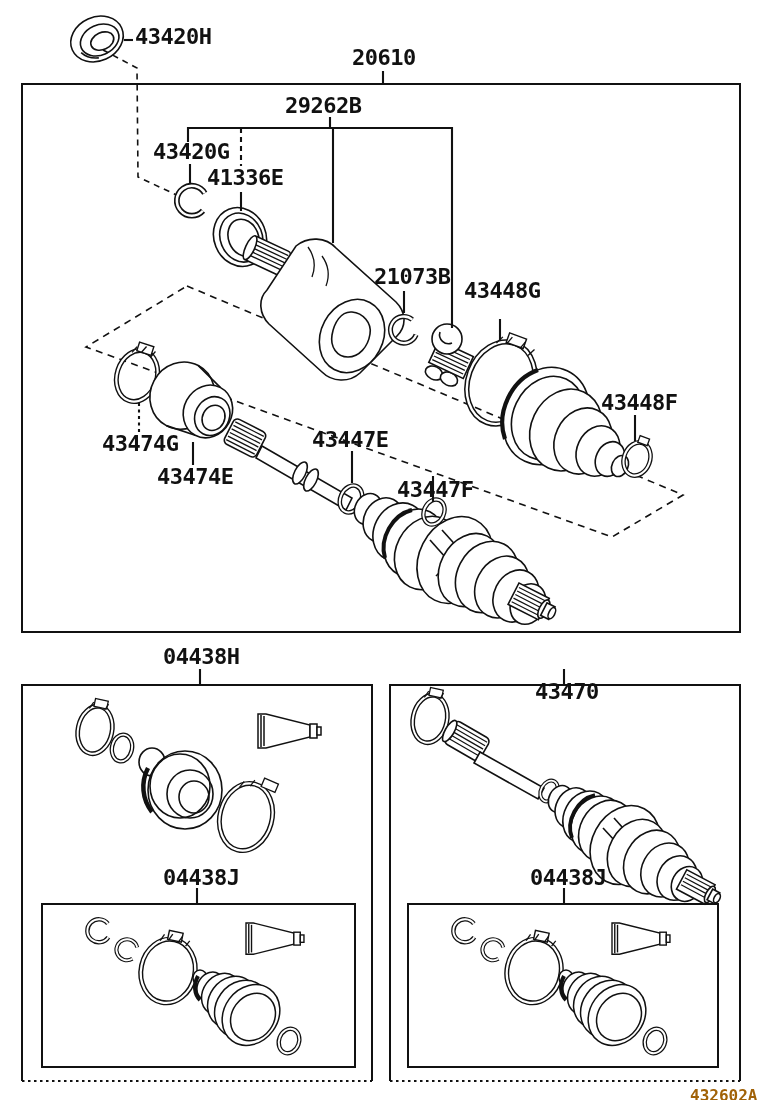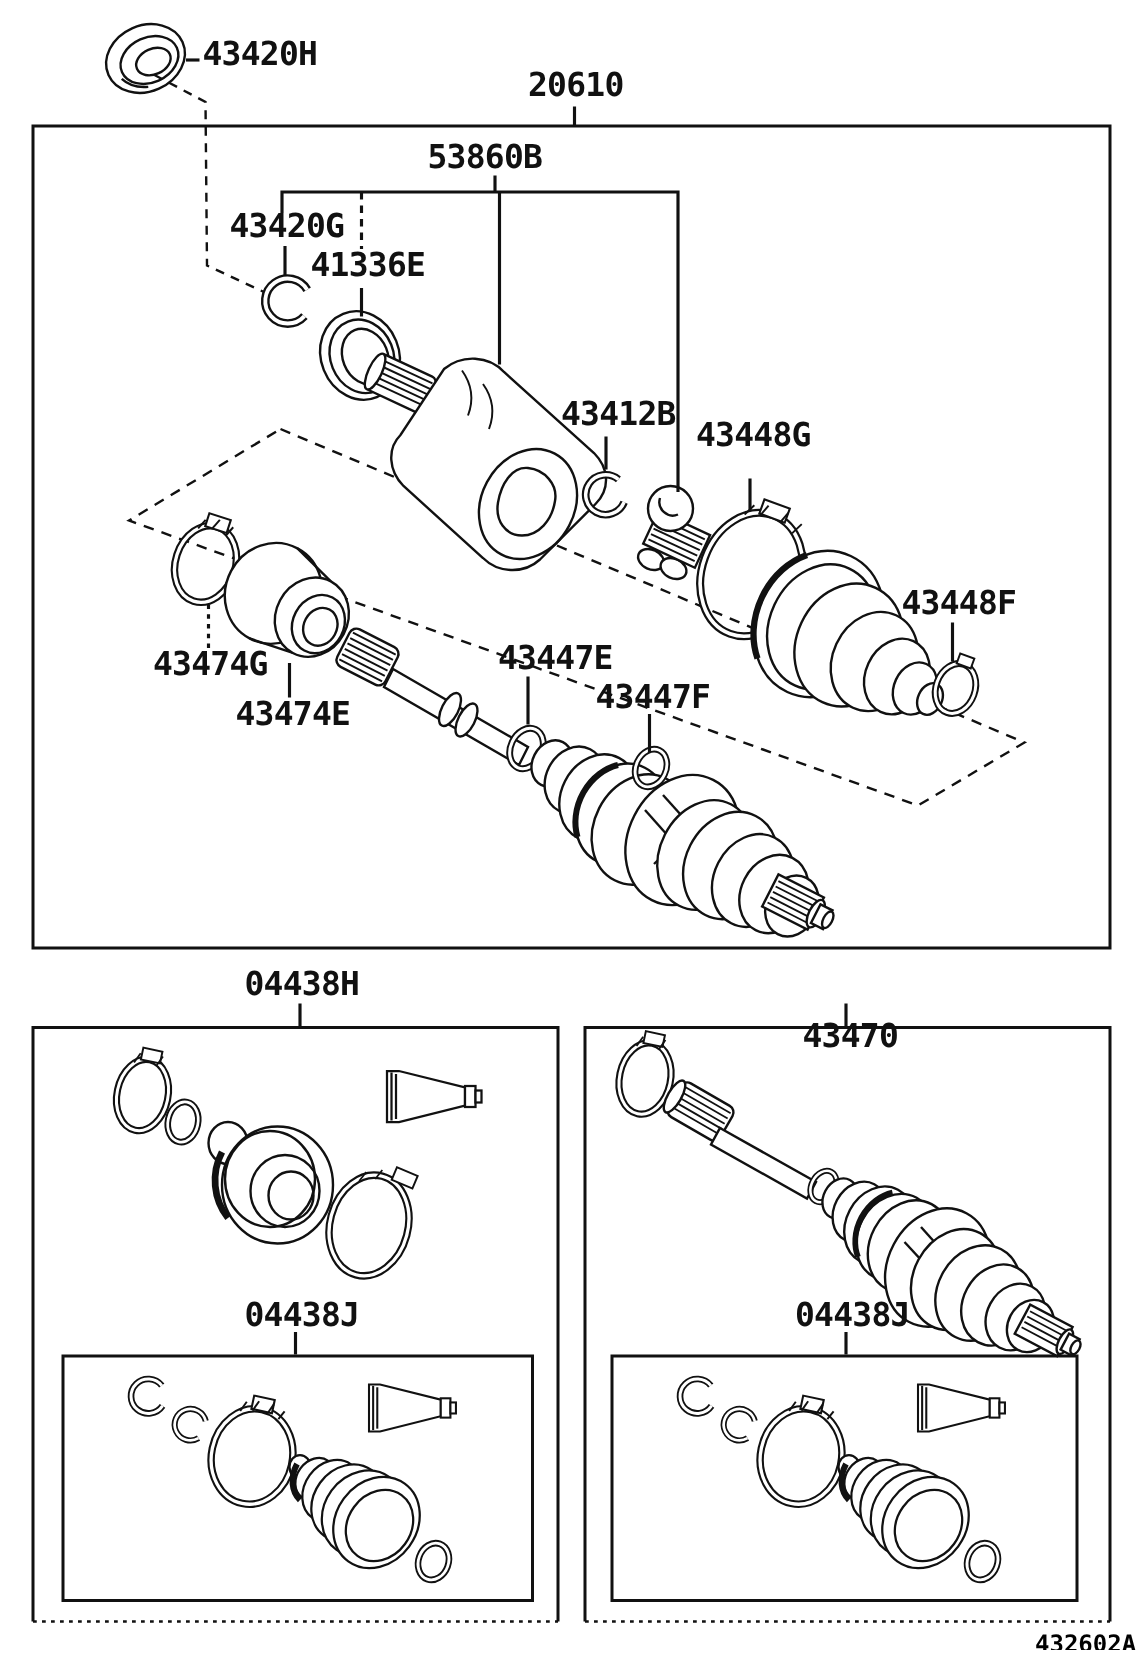--- a/index.html
+++ b/index.html
@@ -1,21 +1,21 @@
 <!DOCTYPE html>
 <html><head>
 <meta charset="utf-8">
 <style>
   html,body{margin:0;padding:0;background:#fff;}
   #stage{position:relative;width:760px;height:1100px;background:#fff;overflow:hidden;
          font-family:"DejaVu Sans Mono",monospace;}
   #art{position:absolute;left:0;top:0;}
   .lbl{position:absolute;font:bold 22px "DejaVu Sans Mono",monospace;letter-spacing:-0.5px;
        color:#111;line-height:1;white-space:nowrap;}
-  .code{position:absolute;font:bold 16px "DejaVu Sans Mono",monospace;color:#000000;
+  .code{position:absolute;font:bold 16px "DejaVu Sans Mono",monospace;color:#a16207;
         line-height:1;white-space:nowrap;text-decoration:underline;}
 </style>
 </head>
 <body>
 
 <div id="stage">
 
 <svg id="art" width="760" height="1112" viewBox="0 0 760 1112">
 <defs>
   <g id="cring">
@@ -326,29 +326,29 @@
   </g>
 
   <use href="#kitJ" x="42" y="904"></use>
   <use href="#kitJ" x="408" y="904"></use>
 
 </g>
 </svg>
 
 <div class="lbl" style="left:135px;top:26px">43420H</div>
 <div class="lbl" style="left:352px;top:47px">20610</div>
-<div class="lbl" style="left:285px;top:95px">53860B</div>
+<div class="lbl" style="left:285px;top:95px">29262B</div>
 <div class="lbl" style="left:153px;top:141px">43420G</div>
 <div class="lbl" style="left:207px;top:167px">41336E</div>
-<div class="lbl" style="left:374px;top:266px">43412B</div>
+<div class="lbl" style="left:374px;top:266px">21073B</div>
 <div class="lbl" style="left:464px;top:280px">43448G</div>
 <div class="lbl" style="left:601px;top:392px">43448F</div>
 <div class="lbl" style="left:102px;top:433px">43474G</div>
 <div class="lbl" style="left:157px;top:466px">43474E</div>
-<div class="lbl" style="left:332px;top:429px">43447E</div>
-<div class="lbl" style="left:397px;top:455px">43447F</div>
+<div class="lbl" style="left:312px;top:429px">43447E</div>
+<div class="lbl" style="left:397px;top:479px">43447F</div>
 <div class="lbl" style="left:163px;top:646px">04438H</div>
 <div class="lbl" style="left:535px;top:681px">43470</div>
 <div class="lbl" style="left:163px;top:867px">04438J</div>
 <div class="lbl" style="left:530px;top:867px">04438J</div>
 <div class="code" style="left:690px;top:1088px">432602A</div>
 
 </div>
 
 </body></html>

